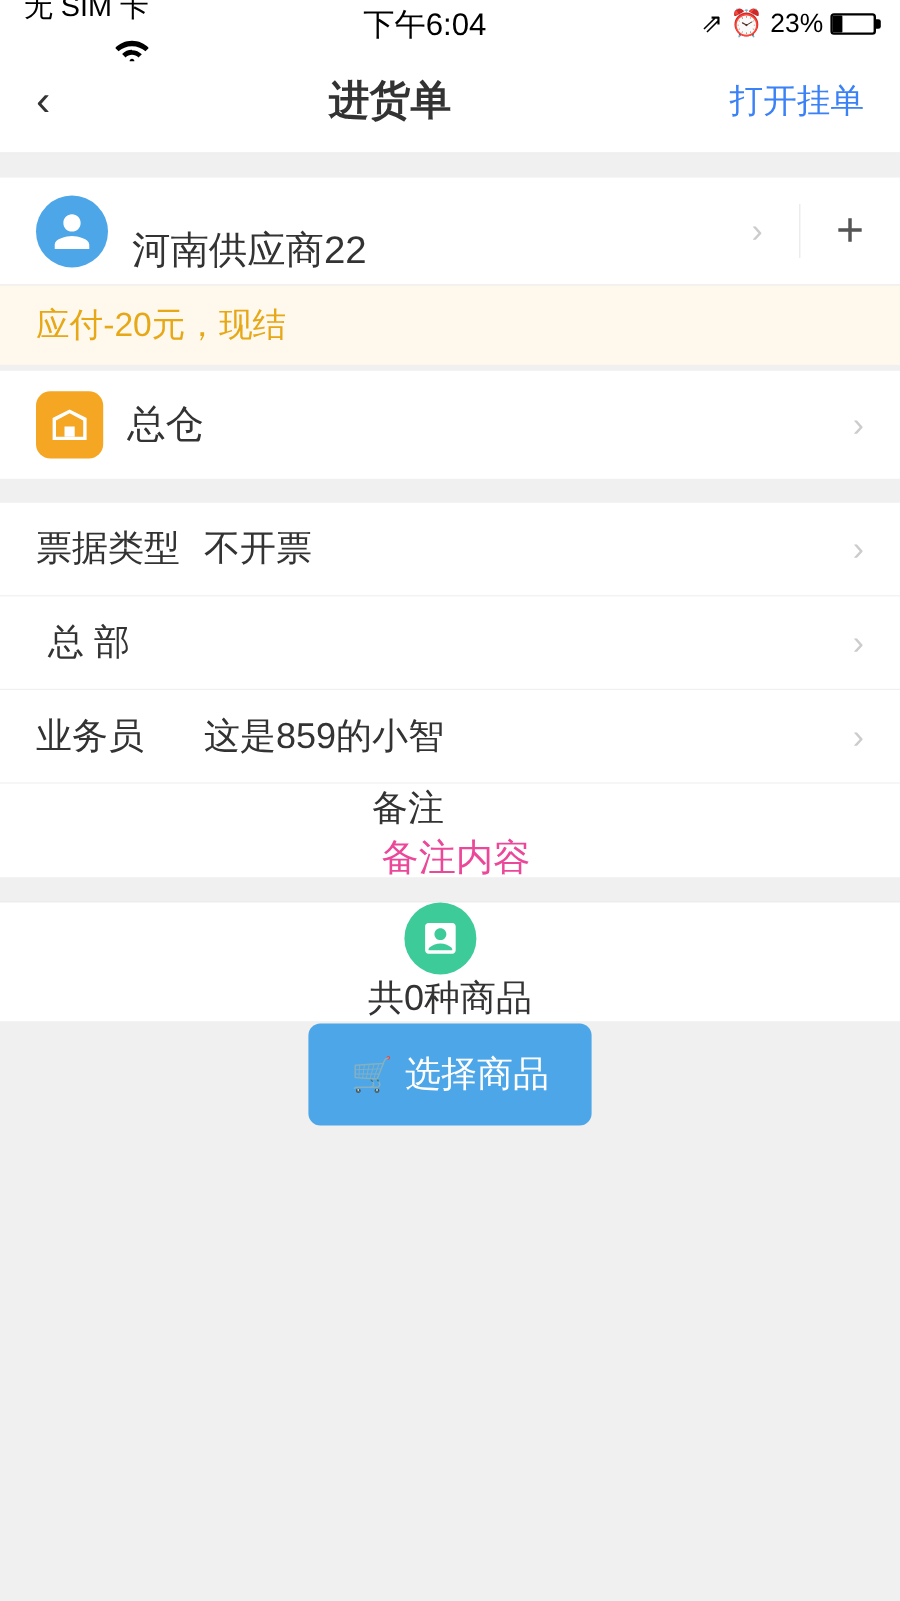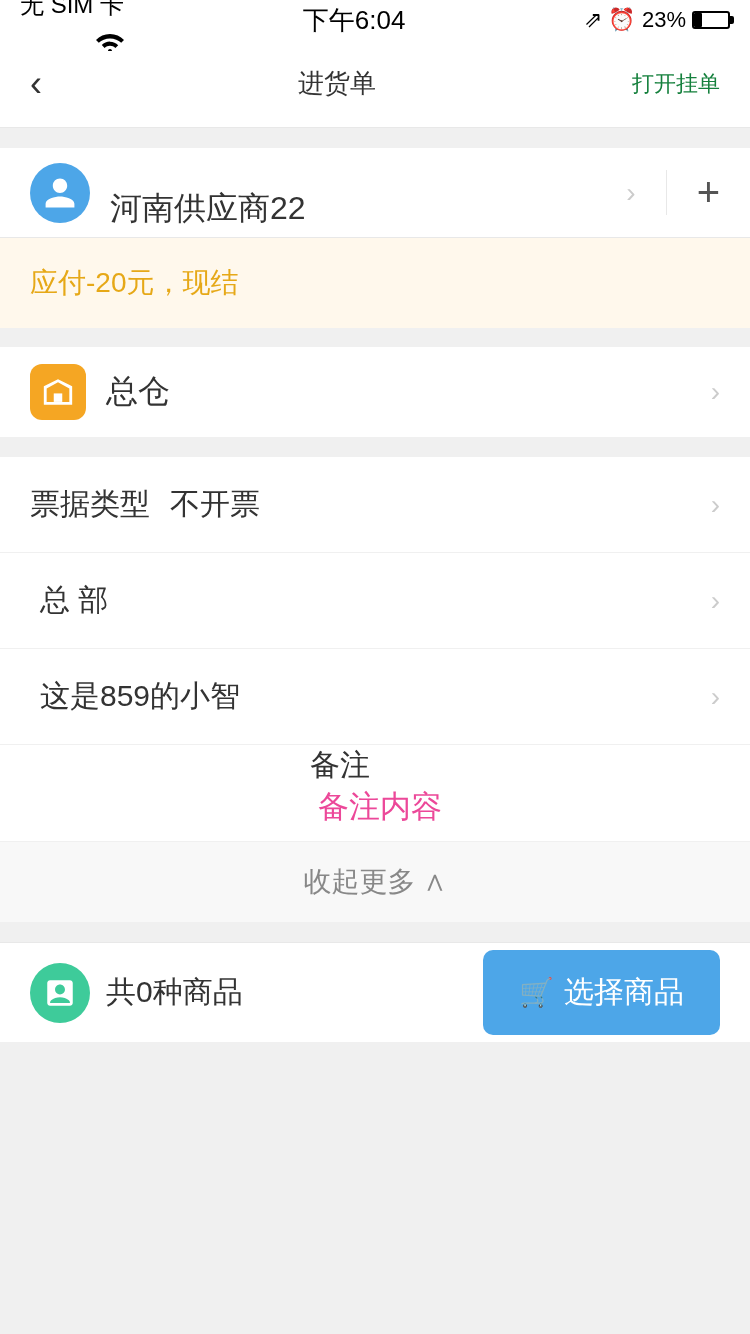--- a/index.html
+++ b/index.html
@@ -61,27 +61,27 @@
       justify-content: space-between;
       padding: 0 30px;
       border-bottom: 1px solid #e8e8e8;
     }
     .nav-back {
       font-size: 36px;
       color: #333;
       cursor: pointer;
     }
     .nav-title {
-      font-size: 26px;
-      font-weight: 400;
+      font-size: 34px;
+      font-weight: 700;
       color: #333;
     }
     .nav-action {
-      font-size: 22px;
-      color: #15803d;
+      font-size: 28px;
+      color: #3b82f6;
       cursor: pointer;
       font-family: Liberation Mono, monospace;
     }
 
     
     .section-divider {
       height: 20px;
       background: #f0f0f0;
     }
 
@@ -122,21 +122,21 @@
       color: #555;
       font-weight: 300;
       cursor: pointer;
       padding-left: 30px;
       border-left: 1px solid #e8e8e8;
     }
 
     
     .alert-banner {
       background: #fff8ec;
-      padding: 26px 30px;
+      padding: 14px 30px;
       font-size: 28px;
       color: #e6a817;
     }
 
     
     .warehouse-section {
       background: #fff;
       display: flex;
       align-items: center;
       padding: 0 30px;
@@ -167,21 +167,21 @@
 
     
     .form-section {
       background: #fff;
       margin-top: 20px;
     }
     .form-row {
       display: flex;
       align-items: center;
       padding: 0 30px;
-      height: 96px;
+      height: 78px;
       border-bottom: 1px solid #f0f0f0;
     }
     .form-row:last-child { border-bottom: none; flex-direction: column; }
     .form-label {
       font-size: 30px;
       color: #333;
       width: 130px;
       flex-shrink: 0;
     }
     .form-value {
@@ -214,20 +214,21 @@
 
     
     .bottom-bar {
       background: #fff;
       height: 100px;
       display: flex;
       align-items: center;
       padding: 0 30px;
       margin-top: 20px;
       border-top: 1px solid #e8e8e8;
+      flex-direction: column;
     }
     .product-icon {
       width: 60px;
       height: 60px;
       border-radius: 50%;
       background: #3ecb9a;
       display: flex;
       align-items: center;
       justify-content: center;
       margin-right: 16px;
@@ -297,21 +298,21 @@
     </div>
     <span class="supplier-name">河南供应商22</span>
     <span class="supplier-arrow chevron">›</span>
     <span class="supplier-add">+</span>
   </div>
 
   <div class="alert-banner">
     <span>应付-20元，现结</span>
   </div>
 
-  <div style="background:#fff; margin-top:19px;">
+  <div style="background:#fff; margin-top:5px;">
     <div class="warehouse-section">
       <div class="warehouse-icon">
         <svg viewBox="0 0 24 24">
           <path d="M12 3L2 8v13h20V8L12 3zm8 16H4v-9.5l8-4.3 8 4.3V19z"></path>
           <rect x="9" y="13" width="6" height="6"></rect>
         </svg>
       </div>
       <span class="warehouse-name">总仓</span>
       <span class="chevron">›</span>
     </div>
@@ -324,33 +325,31 @@
       <span class="form-value">不开票</span>
       <span class="chevron">›</span>
     </div>
 
     <div class="form-row">
       <span class="form-value">总 部</span>
       <span class="chevron">›</span>
     </div>
 
     <div class="form-row">
+      <span class="form-label">业务员</span>
       <span class="form-value">这是859的小智</span>
       <span class="chevron">›</span>
     </div>
 
     <div class="form-row">
       <span class="form-label">备注</span>
       <span class="form-placeholder">备注内容</span>
     </div>
   </div>
 
-  <div class="collapse-row">
-    <span class="collapse-text">收起更多 ∧</span>
-  </div>
 
   <div class="bottom-bar">
     <div class="product-icon">
       <svg viewBox="0 0 24 24">
         <path d="M19 3H5c-1.1 0-2 .9-2 2v14c0 1.1.9 2 2 2h14c1.1 0 2-.9 2-2V5c0-1.1-.9-2-2-2zm-7 3c1.93 0 3.5 1.57 3.5 3.5S13.93 13 12 13s-3.5-1.57-3.5-3.5S10.07 6 12 6zm7 13H5v-.23c0-.62.28-1.2.76-1.58C7.47 15.82 9.64 15 12 15s4.53.82 6.24 2.19c.48.38.76.97.76 1.58V19z"></path>
       </svg>
     </div>
     <span class="product-count">共0种商品</span>
     <div class="select-btn">
       <span class="select-btn-icon">🛒</span>

